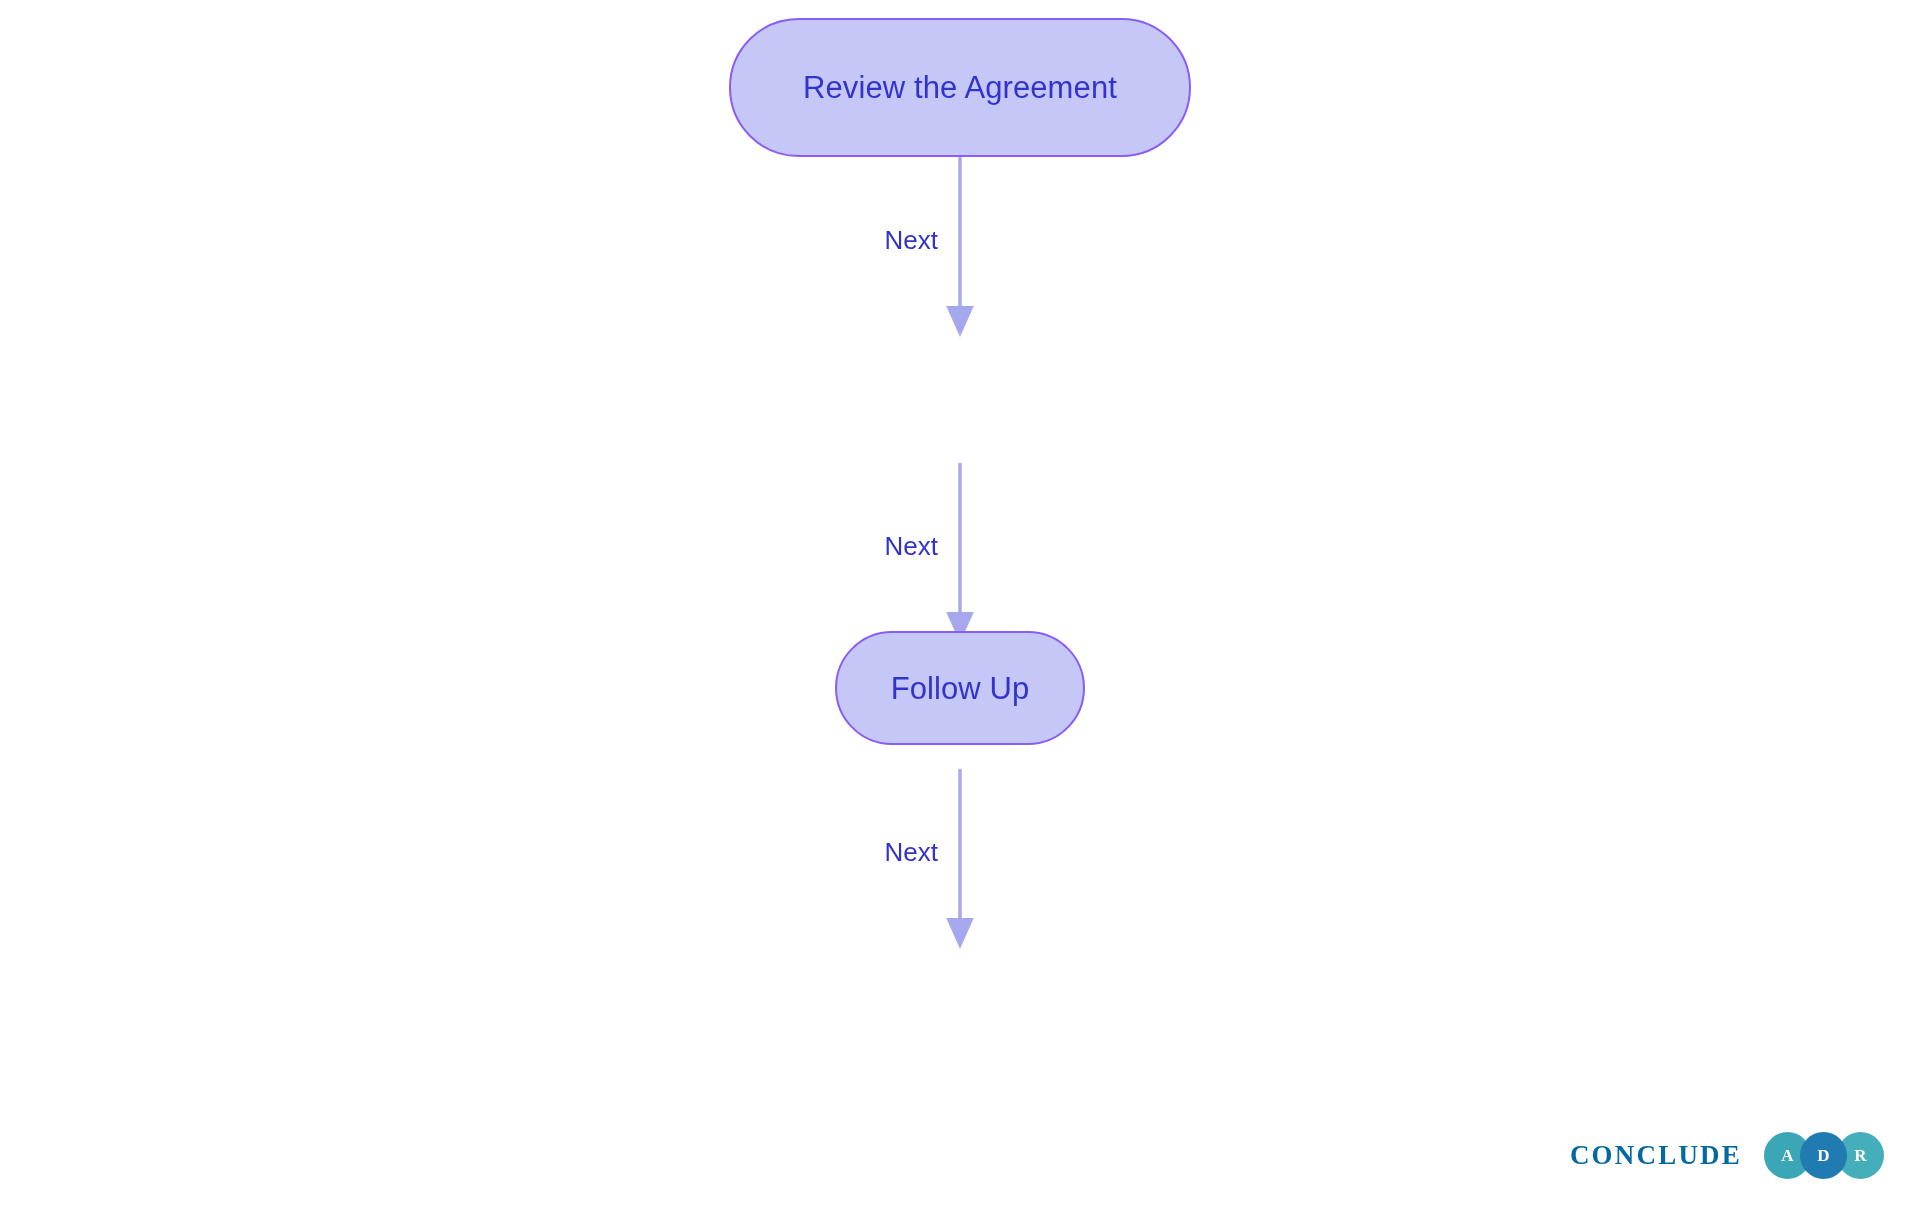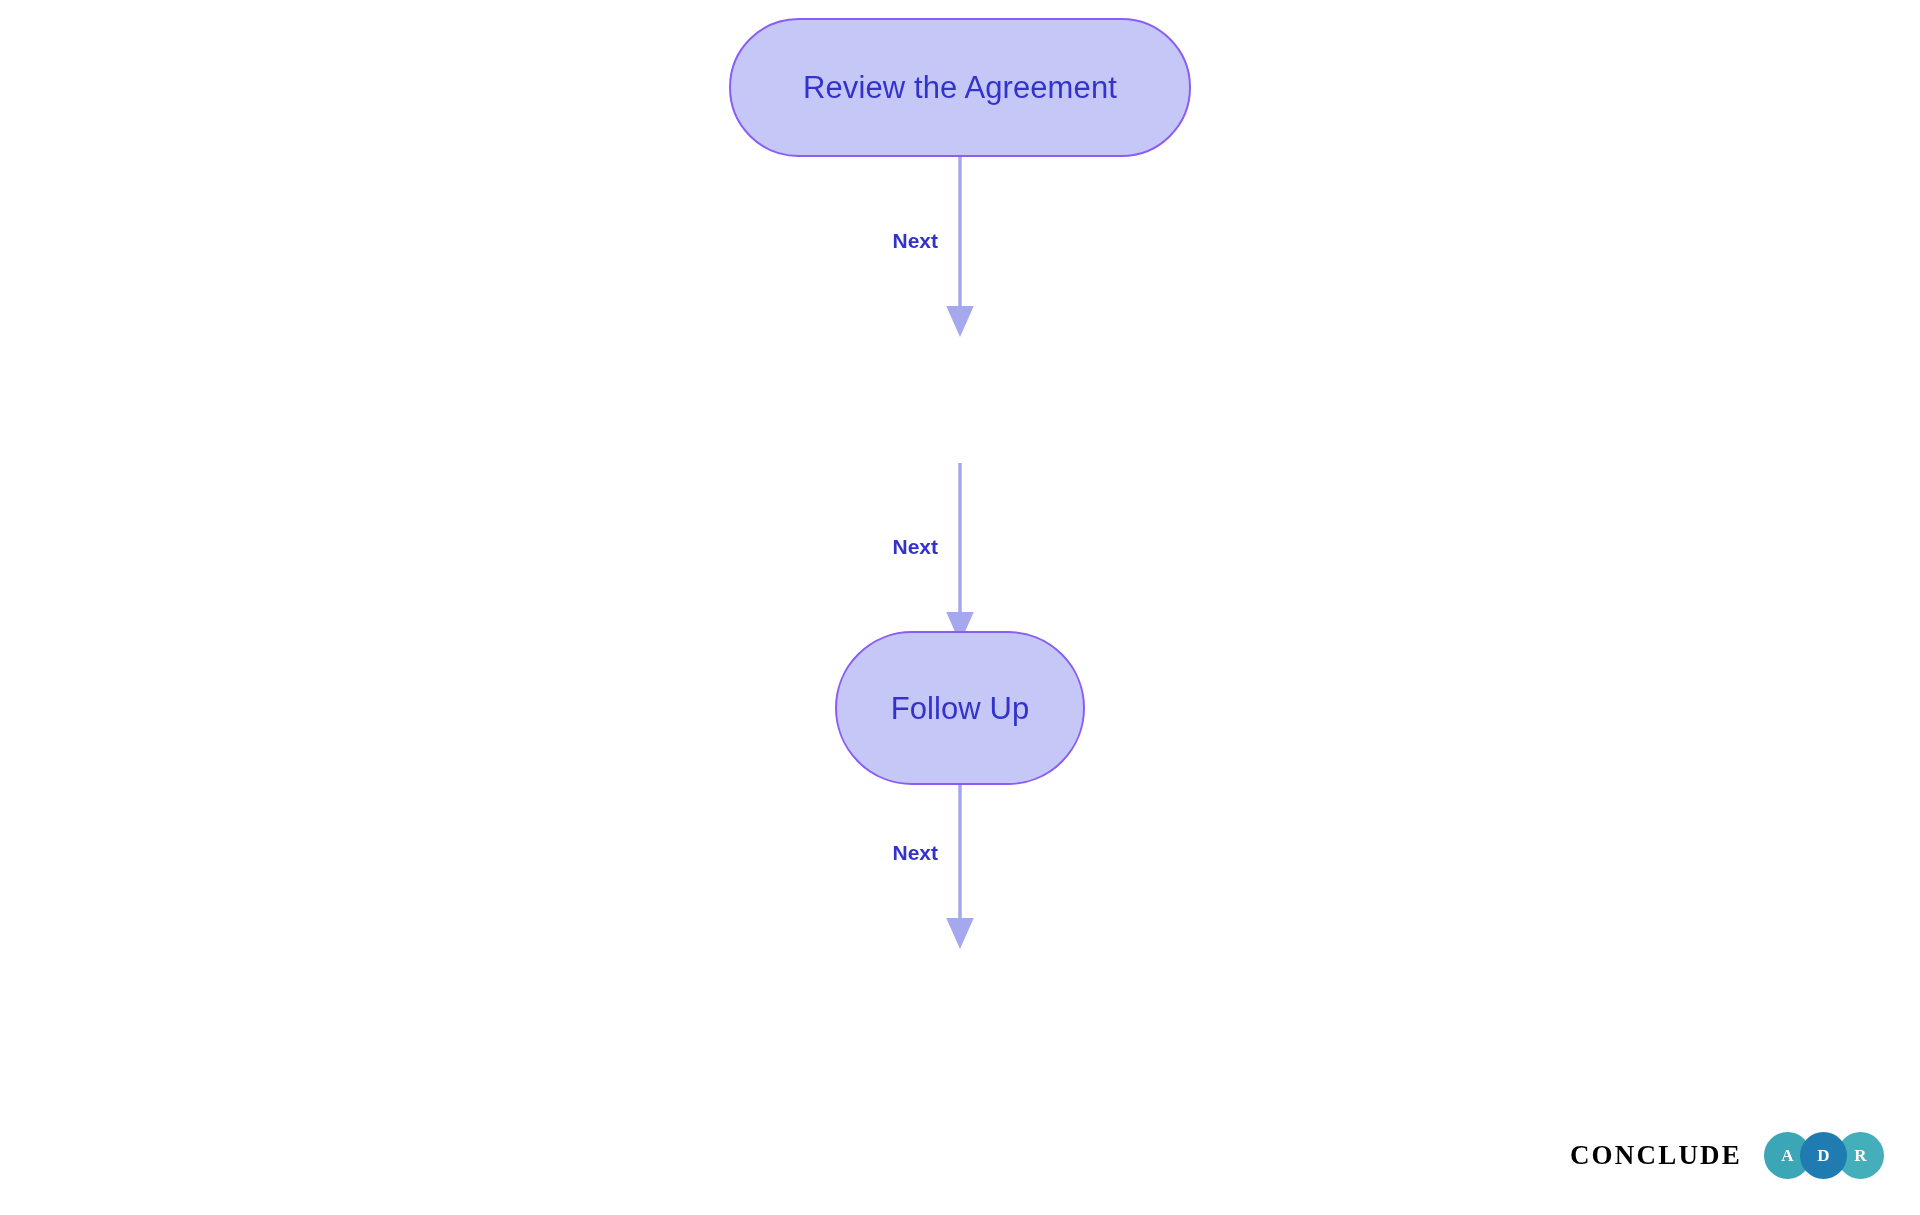--- a/index.html
+++ b/index.html
@@ -41,42 +41,42 @@
     font-weight: 400;
     letter-spacing: 0.1px;
     white-space: nowrap;
     line-height: 1;
   }
 
   .edge-label {
     position: absolute;
     color: #3333cc;
     font-family: "Liberation Sans", sans-serif;
-    font-size: 21px;
-    font-weight: 700;
+    font-size: 26px;
+    font-weight: 400;
     white-space: nowrap;
     line-height: 1;
     transform: translate(-100%, -50%);
   }
 
   
   #logo {
     position: absolute;
     right: 36px;
     bottom: 36px;
     display: flex;
     align-items: center;
     gap: 22px;
   }
   #logo-wordmark {
     font-family: "Liberation Serif", serif;
     font-weight: bold;
     font-size: 27px;
     letter-spacing: 2.2px;
-    color: #000000;
+    color: #0369a1;
     line-height: 1;
     margin-left: 28px;
   }
   #logo-circles {
     position: relative;
     width: 120px;
     height: 47px;
   }
   .logo-circle {
     position: absolute;
@@ -111,21 +111,21 @@
     <line x1="960" y1="157" x2="960" y2="309" stroke="#a5a8ec" stroke-width="3.5" marker-end="url(#arrowhead)"></line>
     <line x1="960" y1="463" x2="960" y2="615" stroke="#a5a8ec" stroke-width="3.5" marker-end="url(#arrowhead)"></line>
     <line x1="960" y1="769" x2="960" y2="921" stroke="#a5a8ec" stroke-width="3.5" marker-end="url(#arrowhead)"></line>
   </svg>
 
   <div class="node-shape" style="left:729px; top:18px; width:462px; height:139px;">
     <span class="node-label">Review the Agreement</span>
   </div>
 
 
-  <div class="node-shape" style="left:835px; top:631px; width:250px; height:154px;">
+  <div class="node-shape" style="left:835px; top:631px; width:250px; height:114px;">
     <span class="node-label">Follow Up</span>
   </div>
 
 
   <span class="edge-label" style="left:938px; top:240px;">Next</span>
   <span class="edge-label" style="left:938px; top:546px;">Next</span>
   <span class="edge-label" style="left:938px; top:852px;">Next</span>
 
 </div>
 

